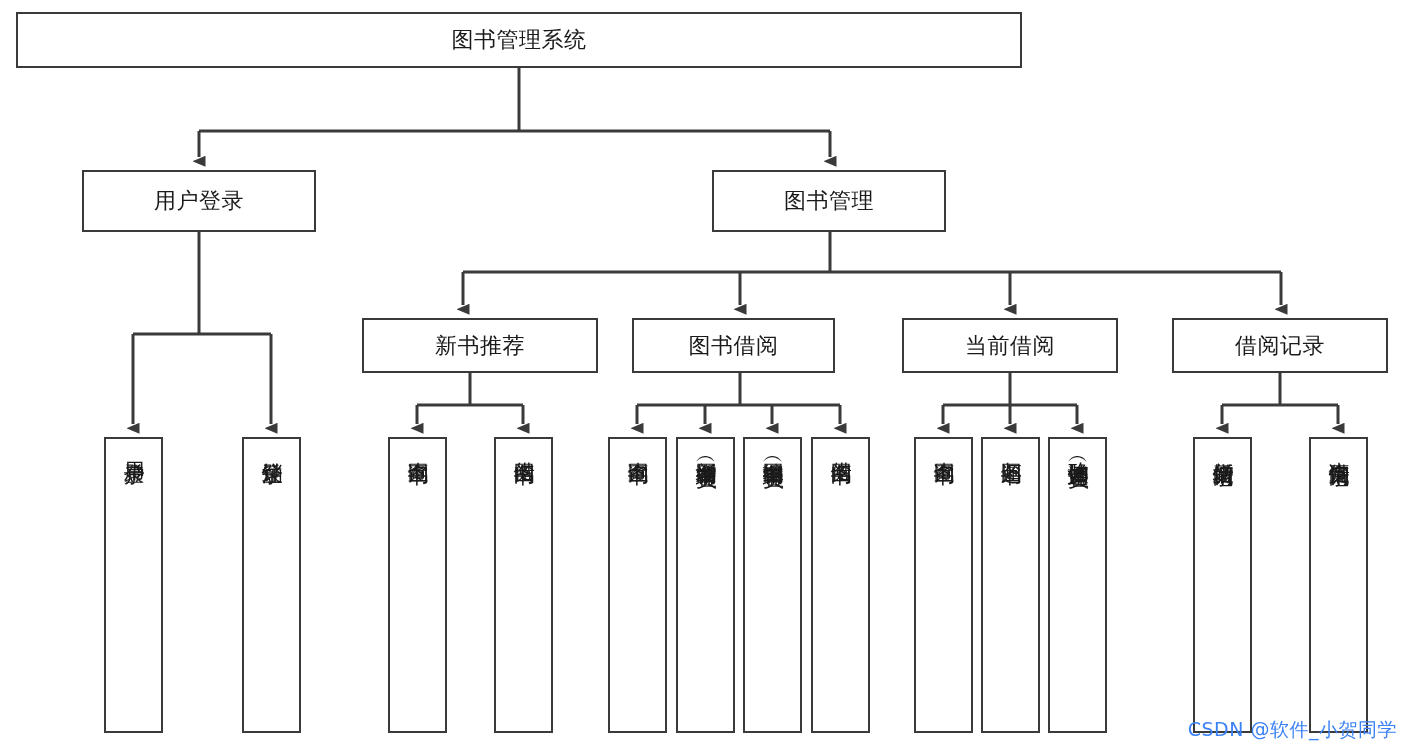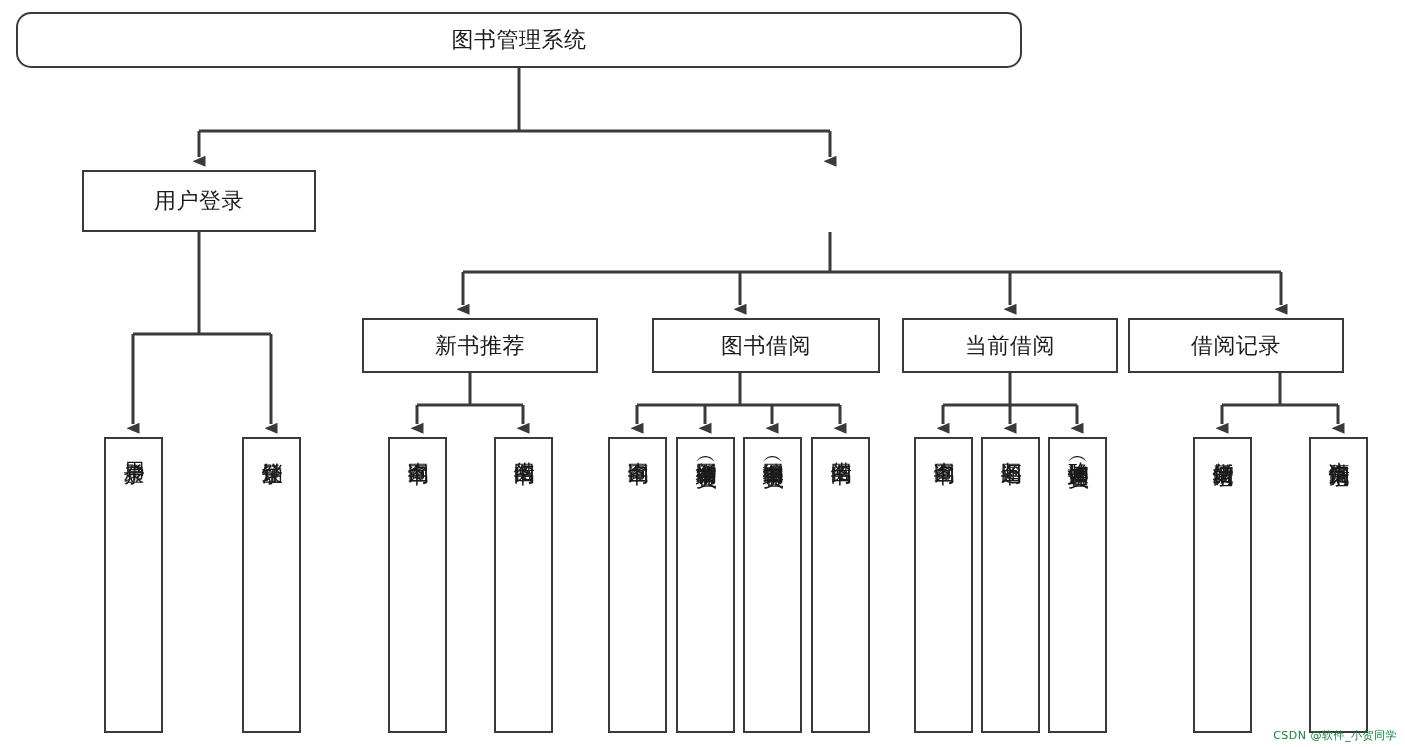--- a/index.html
+++ b/index.html
@@ -62,22 +62,22 @@
   }
   .node.root .node-label,
   .node.level2 .node-label,
   .node.level3 .node-label {
     font-size: 22px;
   }
   #watermark {
     position: absolute;
     right: 8px;
     bottom: 4px;
-    font-size: 11px;
-    color: #15803d;
+    font-size: 19px;
+    color: #3b82f6;
     letter-spacing: 0.5px;
     z-index: 5;
     white-space: nowrap;
   }
 </style>
 </head>
 <body>
 
 <div id="diagram-root">
 
@@ -124,38 +124,41 @@
       <path d="M1010,405 L1010,424" marker-end="url(#arrow)"></path>
       <path d="M1077,405 L1077,424" marker-end="url(#arrow)"></path>
 
       <path d="M1280,373 L1280,405"></path>
       <path d="M1222,405 L1338,405"></path>
       <path d="M1222,405 L1222,424" marker-end="url(#arrow)"></path>
       <path d="M1338,405 L1338,424" marker-end="url(#arrow)"></path>
     </g>
   </svg>
 
-  <div class="node root" style="left:16px; top:12px; width:1006px; height:56px;border-radius:15px;">
+  <div class="node root" style="left:16px; top:12px; width:1006px; height:56px;">
     <span class="node-label">图书管理系统</span>
   </div>
 
   <div class="node level2" style="left:82px; top:170px; width:234px; height:62px;">
     <span class="node-label">用户登录</span>
   </div>
+  <div class="node level2" style="left:712px; top:170px; width:234px; height:62px;">
+    <span class="node-label">图书管理</span>
+  </div>
 
   <div class="node level3" style="left:362px; top:318px; width:236px; height:55px;">
     <span class="node-label">新书推荐</span>
   </div>
-  <div class="node level3" style="left:652px; top:318px; width:228px; height:55px;">
+  <div class="node level3" style="left:632px; top:318px; width:203px; height:55px;">
     <span class="node-label">图书借阅</span>
   </div>
   <div class="node level3" style="left:902px; top:318px; width:216px; height:55px;justify-content:center;">
     <span class="node-label">当前借阅</span>
   </div>
-  <div class="node level3" style="left:1128px; top:318px; width:216px; height:55px;">
+  <div class="node level3" style="left:1172px; top:318px; width:216px; height:55px;">
     <span class="node-label">借阅记录</span>
   </div>
 
   <div class="node leaf" style="left:104px; top:437px; width:59px; height:296px;">
     <span class="node-label">用户登录</span>
   </div>
   <div class="node leaf" style="left:242px; top:437px; width:59px; height:296px;">
     <span class="node-label">注销登录</span>
   </div>
 

